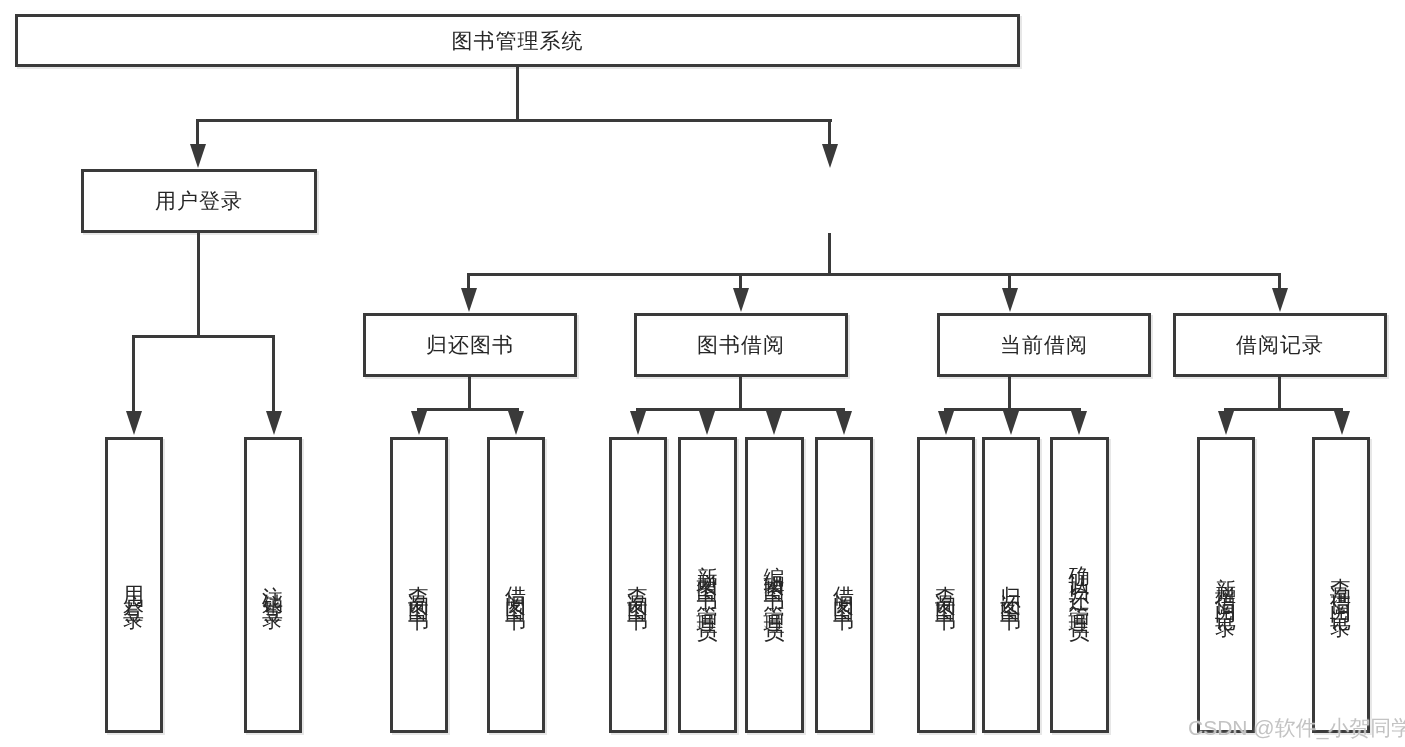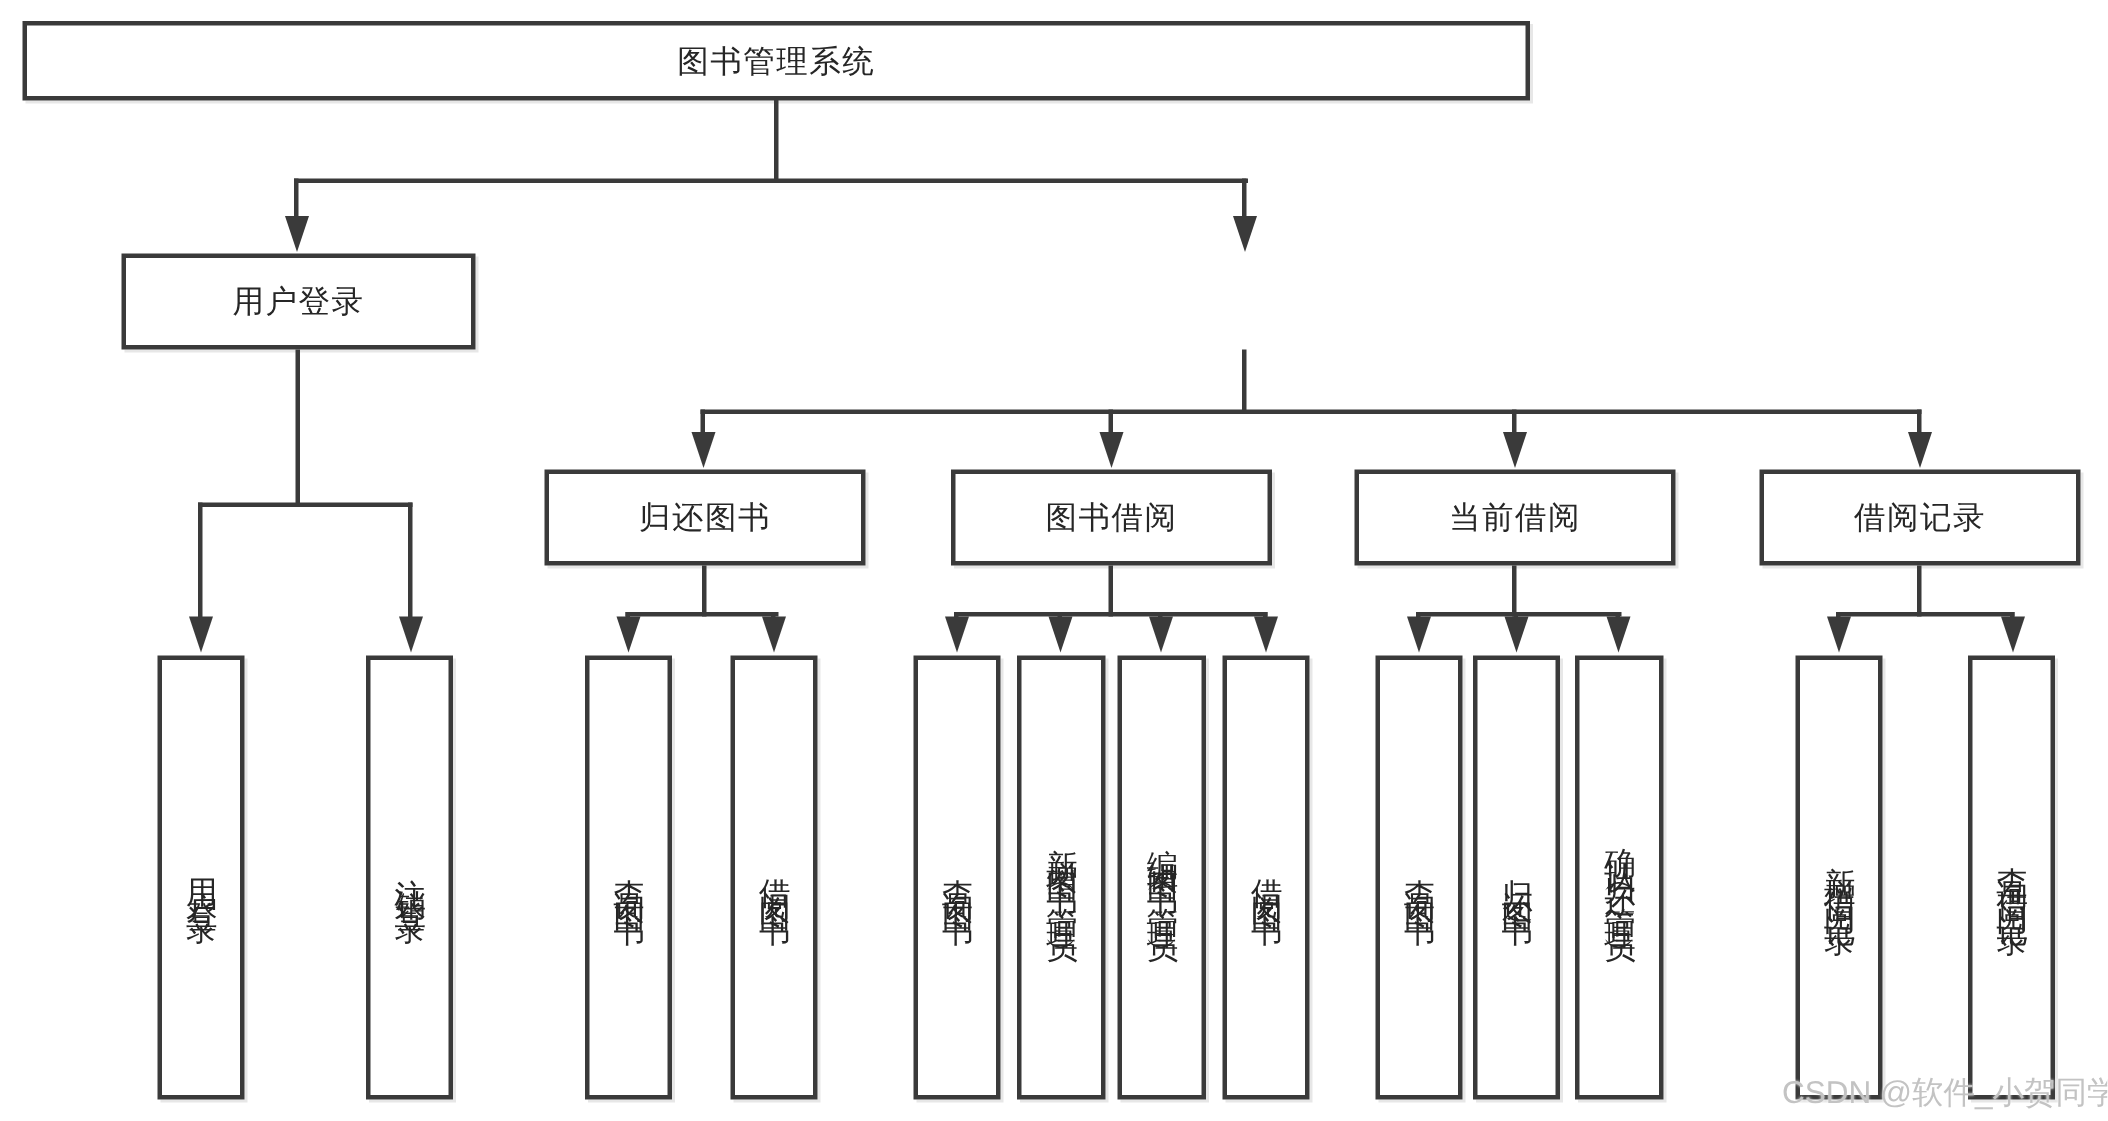--- a/index.html
+++ b/index.html
@@ -86,21 +86,21 @@
   <div class="arr" style="left:461px;top:288px"></div>
   <div class="vl" style="left:739px;top:273px;height:18px"></div>
   <div class="arr" style="left:733px;top:288px"></div>
   <div class="vl" style="left:1008px;top:273px;height:18px"></div>
   <div class="arr" style="left:1002px;top:288px"></div>
   <div class="vl" style="left:1278px;top:273px;height:18px"></div>
   <div class="arr" style="left:1272px;top:288px"></div>
 
   <div class="box" style="left:363px;top:313px;width:214px;height:64px">归还图书</div>
   <div class="box" style="left:634px;top:313px;width:214px;height:64px">图书借阅</div>
-  <div class="box" style="left:903px;top:313px;width:214px;height:64px">当前借阅</div>
+  <div class="box" style="left:937px;top:313px;width:214px;height:64px">当前借阅</div>
   <div class="box" style="left:1173px;top:313px;width:214px;height:64px">借阅记录</div>
 
   <div class="vl" style="left:468px;top:377px;height:34px"></div>
   <div class="hl" style="left:417px;top:408px;width:102px"></div>
   <div class="vl" style="left:417px;top:408px;height:6px"></div>
   <div class="arr" style="left:411px;top:411px"></div>
   <div class="vl" style="left:514px;top:408px;height:6px"></div>
   <div class="arr" style="left:508px;top:411px"></div>
 
   <div class="vl" style="left:739px;top:377px;height:34px"></div>

